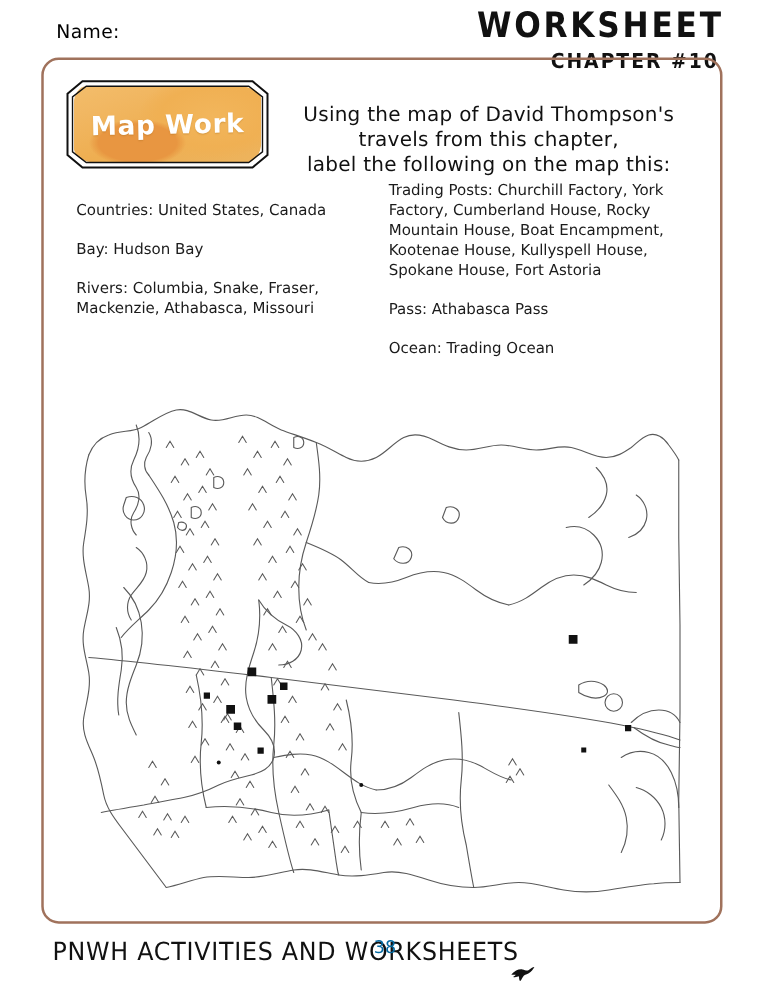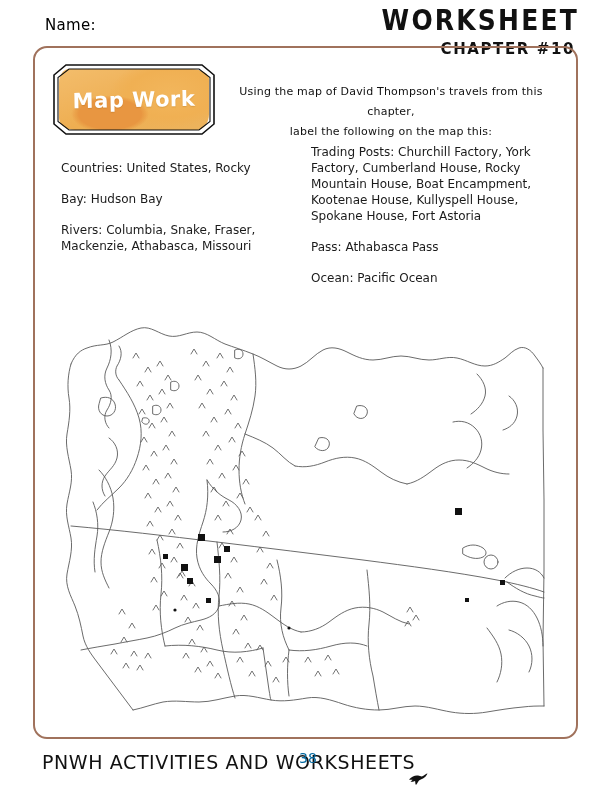--- a/index.html
+++ b/index.html
@@ -110,21 +110,21 @@
   }
 
   
   .instructions {
     position: absolute;
     left: 218px;
     top: 82px;
     width: 346px;
     text-align: center;
     font-family: "DejaVu Sans", sans-serif;
-    font-size: 11px;
+    font-size: 16px;
     line-height: 20px;
     color: #111;
     letter-spacing: .2px;
   }
 
   
   .list-col {
     position: absolute;
     font-family: "DejaVu Sans", sans-serif;
     font-size: 12px;
@@ -204,29 +204,29 @@
   <div class="badge-label">Map Work</div>
 </div>
 
 <div class="instructions">
   <span>Using the map of David Thompson's travels from this chapter,</span>
   <br>
   <span>label the following on the map this:</span>
 </div>
 
 <div class="list-col col-left">
-  <div class="list-entry">Countries: United States, Rocky</div>
+  <div class="list-entry">Countries: United States, Canada</div>
   <div class="list-entry">Bay: Hudson Bay</div>
   <div class="list-entry">Rivers: Columbia, Snake, Fraser, Mackenzie, Athabasca, Missouri</div>
 </div>
 
 <div class="list-col col-right">
   <div class="list-entry">Trading Posts: Churchill Factory, York Factory, Cumberland House, Rocky Mountain House, Boat Encampment, Kootenae House, Kullyspell House, Spokane House, Fort Astoria</div>
   <div class="list-entry">Pass: Athabasca Pass</div>
-  <div class="list-entry">Ocean: Pacific Ocean</div>
+  <div class="list-entry">Ocean: Trading Ocean</div>
 </div>
 
 <div class="map-wrap">
   <svg viewBox="0 0 500 412">
     <g fill="none" stroke="#5a5a5a" stroke-width="0.9" stroke-linejoin="round" stroke-linecap="round">
 
       <path d="M14 54 C18 44, 24 40, 30 38 C40 34, 48 36, 56 32 C66 27, 74 20, 84 18
                C94 16, 102 24, 112 26 C122 28, 130 22, 140 22 C150 22, 158 30, 168 34
                C176 37, 186 40, 196 44 C204 47, 212 52, 220 56 C228 60, 236 60, 244 56
                C252 52, 258 44, 266 40 C274 36, 282 38, 290 42 C298 46, 306 50, 316 50

